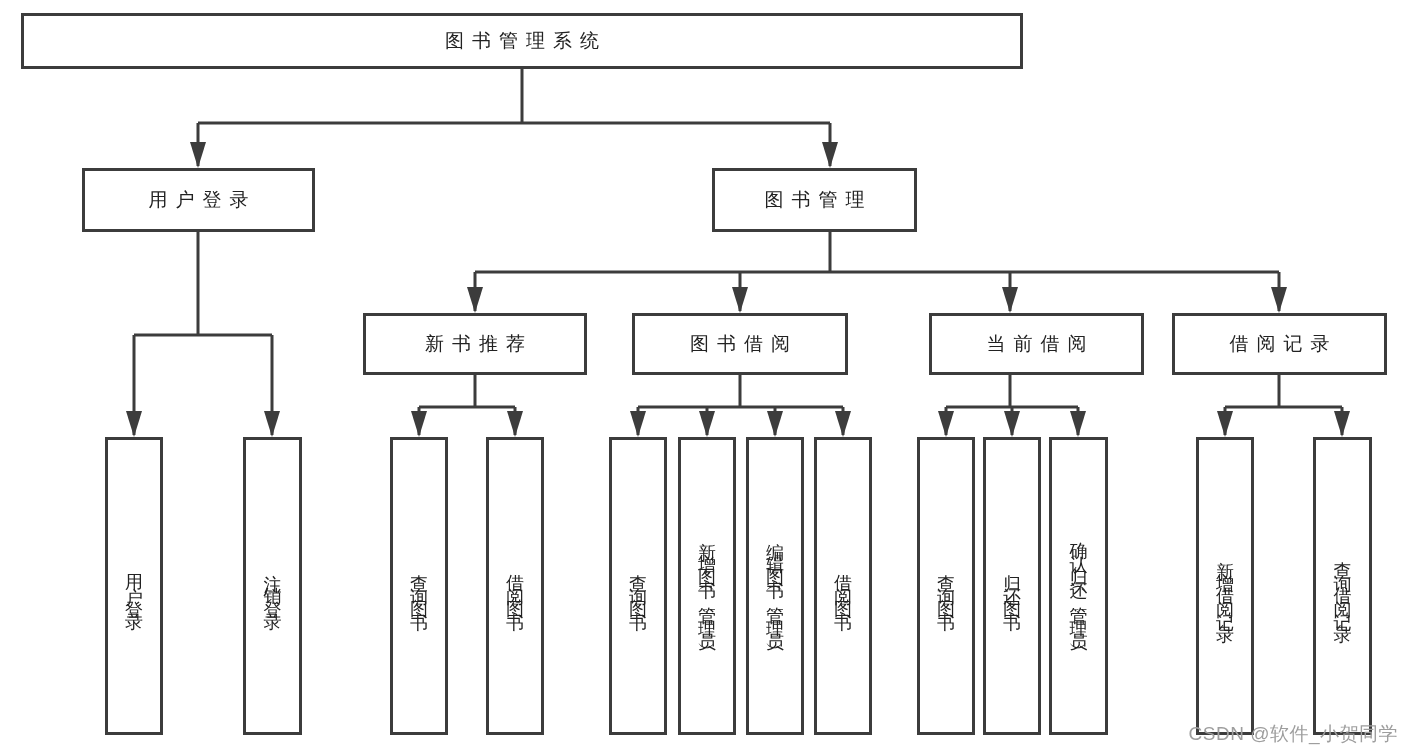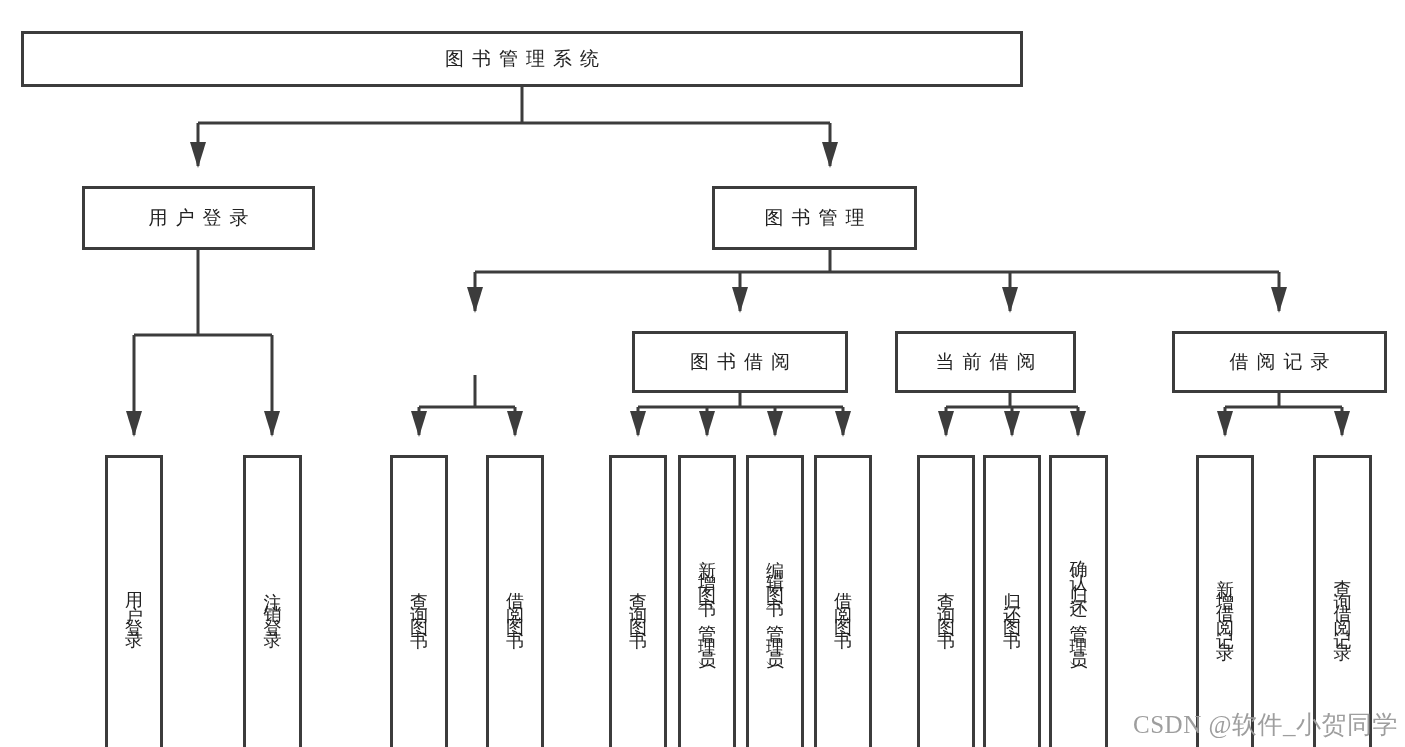--- a/index.html
+++ b/index.html
@@ -33,21 +33,20 @@
   .box {
     position: absolute;
     box-sizing: border-box;
     background: var(--color-background, #ffffff);
     border: 3px solid var(--color-line, #3c3c3c);
     display: flex;
     align-items: center;
     justify-content: center;
     color: var(--color-text, #222222);
     z-index: 2;
-    margin-top: 18px;
   }
   .hbox {
     font-size: 19px;
     letter-spacing: 8px;
     text-indent: 8px; 
     white-space: nowrap;
   }
   .vbox {
     writing-mode: vertical-rl;
     text-orientation: mixed;
@@ -56,46 +55,45 @@
     line-height: 1;
     text-align: center;
   }
   
   .b-root            { left: 21px;   top: 13px;  width: 1002px; height: 56px; }
   .b-user-login      { left: 82px;   top: 168px; width: 233px;  height: 64px; }
   .b-book-mgmt       { left: 712px;  top: 168px; width: 205px;  height: 64px; }
   .b-l3              { top: 313px; height: 62px; }
   .b-new-books       { left: 363px;  width: 224px; }
   .b-book-borrow     { left: 632px;  width: 216px; text-align: center; }
-  .b-current-borrow  { left: 895px;  width: 181px; }
+  .b-current-borrow  { left: 929px;  width: 215px; }
   .b-borrow-records  { left: 1172px; width: 215px; }
   .leaf              { top: 437px; height: 298px; width: 58px; }
   .lf-login-1   { left: 105px; }
   .lf-login-2   { left: 243px; width: 59px; }
   .lf-nb-1      { left: 390px; }
   .lf-nb-2      { left: 486px; }
   .lf-bb-1      { left: 609px; }
   .lf-bb-2      { left: 678px; }
   .lf-bb-3      { left: 746px; }
   .lf-bb-4      { left: 814px; }
   .lf-cb-1      { left: 917px; }
   .lf-cb-2      { left: 983px; }
   .lf-cb-3      { left: 1049px; width: 59px; }
   .lf-br-1      { left: 1196px; }
   .lf-br-2      { left: 1313px; width: 59px; }
   .watermark {
     position: absolute;
     right: 7px;
-    bottom: 6px;
-    font-size: 25px;
+    bottom: 0;
+    font-size: 19px;
     letter-spacing: 0.5px;
     color: var(--color-watermark, #9e9e9e);
     z-index: 3;
     white-space: nowrap;
-    font-family: Liberation Serif, serif;
   }
 </style>
 </head>
 <body>
 
 <div class="canvas">
 
   <svg class="wires" viewBox="0 0 1405 747" xmlns="http://www.w3.org/2000/svg">
 
     <path class="wire" d="M522,69 V123 M198,123 H830 M198,123 V166 M830,123 V166"></path>
@@ -130,20 +128,21 @@
     <path class="wire" d="M1279,375 V407 M1225,407 H1342 M1225,407 V435 M1342,407 V435"></path>
     <polygon class="arrowhead" points="1217,411 1233,411 1225,437"></polygon>
     <polygon class="arrowhead" points="1334,411 1350,411 1342,437"></polygon>
   </svg>
 
   <div class="box hbox b-root">图书管理系统</div>
 
   <div class="box hbox b-user-login">用户登录</div>
   <div class="box hbox b-book-mgmt">图书管理</div>
 
+  <div class="box hbox b-l3 b-new-books">新书推荐</div>
   <div class="box hbox b-l3 b-book-borrow">图书借阅</div>
   <div class="box hbox b-l3 b-current-borrow">当前借阅</div>
   <div class="box hbox b-l3 b-borrow-records">借阅记录</div>
 
   <div class="box vbox leaf lf-login-1">用户登录</div>
   <div class="box vbox leaf lf-login-2">注销登录</div>
 
   <div class="box vbox leaf lf-nb-1">查询图书</div>
   <div class="box vbox leaf lf-nb-2">借阅图书</div>
 

